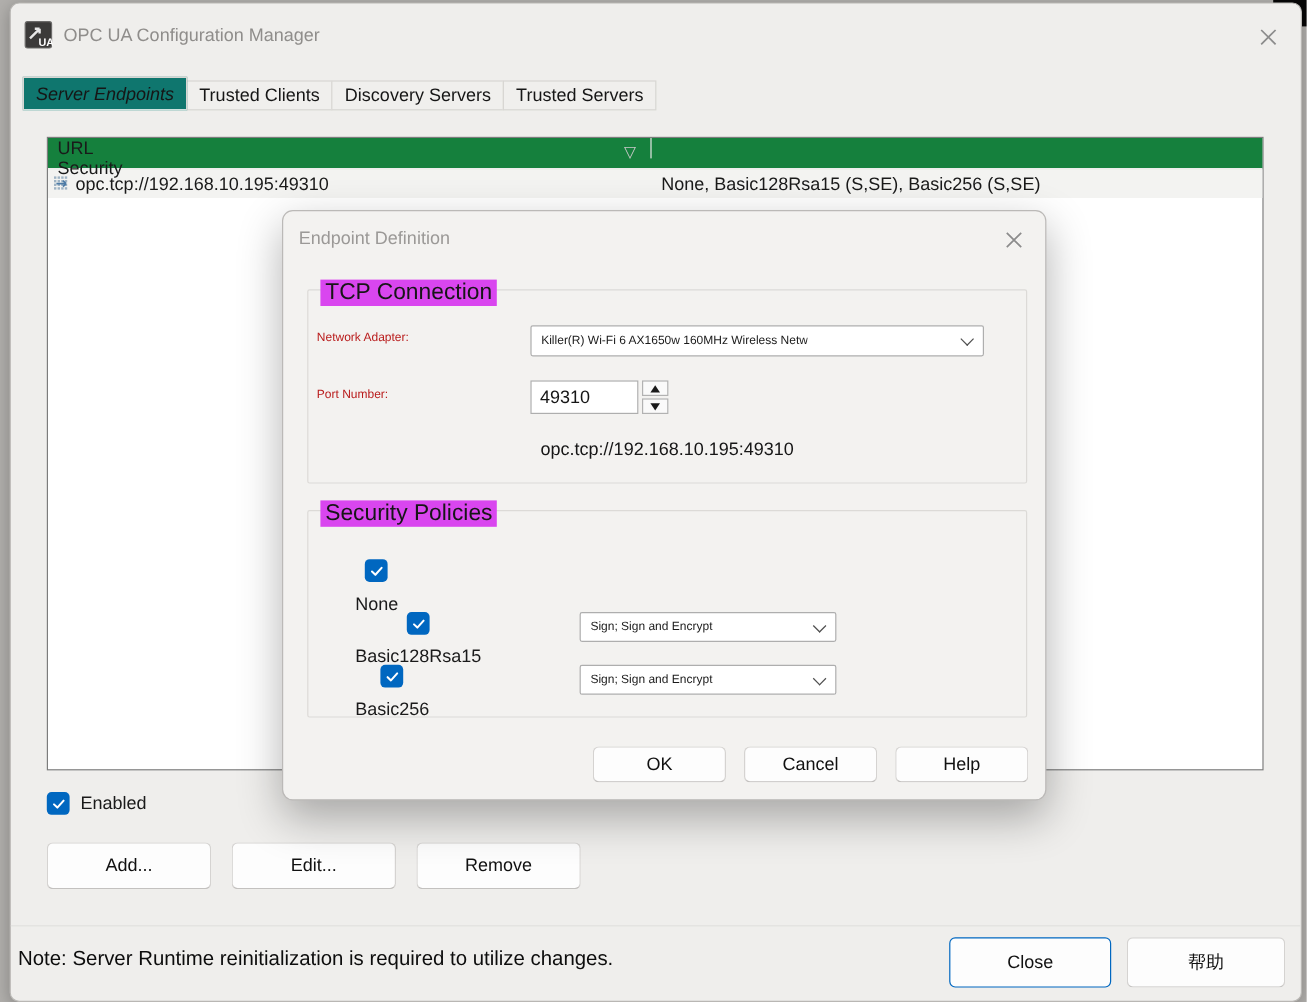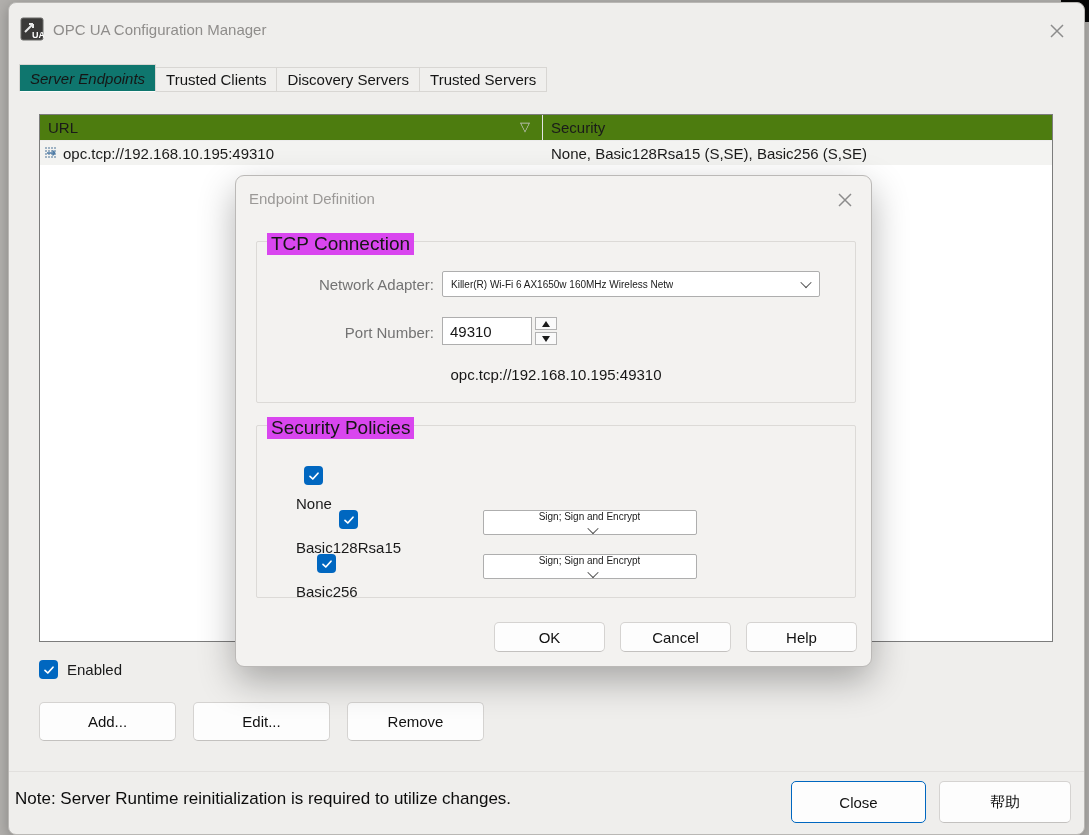--- a/index.html
+++ b/index.html
@@ -22,21 +22,21 @@
 
   
   .tabbar { position:absolute; left:10px; top:61px; display:flex; align-items:flex-end; }
   .tab { height:25px; padding:0 10px; display:flex; align-items:center; font-size:15px;
     background:#f0efed; border:1px solid #d8d6d3; margin-left:-1px; color:#161616; }
   .tab.active { height:28px; background:#0f766e; border-bottom:1px solid #fcfcfb; z-index:2; margin-left:0;font-style:italic; }
 
   
   .listview { position:absolute; left:30px; top:111px; width:1014px; height:528px;
     background:#ffffff; border:1px solid #7c7c7c; }
-  .list-header { display:flex; height:26px; background:#4d7c0f; border-bottom:1px solid #ececec; }
+  .list-header { display:flex; height:26px; background:#15803d; border-bottom:1px solid #ececec;flex-direction:column; }
   .hcol-url { width:503px; display:flex; align-items:center; padding-left:8px; font-size:15px;
     border-right:1px solid #e4e4e4; position:relative; }
   .sort-indicator { position:absolute; right:12px; top:4px; color:#c9c9c9; font-size:13px; line-height:16px; }
   .hcol-security { flex:1; display:flex; align-items:center; padding-left:8px; font-size:15px; }
   .list-row { display:flex; height:24px; background:#f3f3f1; align-items:center; font-size:15px; }
   .rcell-url { width:503px; display:flex; align-items:center; padding-left:4px; gap:5px; }
   .rcell-security { flex:1; padding-left:8px; }
 
   
   .checkbox { width:19px; height:19px; border-radius:4px; background:#0067c0;
@@ -63,21 +63,21 @@
     box-shadow:0 14px 36px rgba(0,0,0,.30); z-index:10; }
   .dialog-title { position:absolute; left:13px; top:14px; font-size:15px; color:#9b9997; }
   .dialog-close { position:absolute; right:15px; top:13px; width:22px; height:22px;
     display:flex; align-items:center; justify-content:center; }
 
   .groupbox { position:absolute; border:1px solid #dcdad7; border-radius:2px; }
   .gb-label { position:absolute; top:-9px; left:10px; background:#d946ef; padding:0 4px; font-size:19px; color:#161616; }
   .gb-tcp { left:20px; top:65px;  width:600px; height:162px; }
   .gb-sec { left:20px; top:249px; width:600px; height:173px; }
 
-  .form-label { position:absolute; width:170px; text-align:right; font-size:15px; color:#737373; }
+  .form-label { position:absolute; width:170px; text-align:left; font-size:10px; color:#b91c1c; }
   .lbl-adapter { left:28px; top:100px; }
   .lbl-port    { left:28px; top:148px; }
 
   .combo { background:#fff; border:1px solid #aeaeae; border-radius:2px;
     display:flex; align-items:center; justify-content:space-between;
     padding:0 9px 0 8px; font-size:10px; white-space:nowrap; overflow:hidden; }
   .combo-adapter { position:absolute; left:206px; top:95px; width:378px; height:26px; }
   .combo .combo-text { overflow:hidden; text-overflow:clip; }
   .chevron { width:8px; height:8px; border-right:1.6px solid #4f4f4f; border-bottom:1.6px solid #4f4f4f;
     transform:rotate(45deg) translate(-1px,-1px); flex:none; margin-left:6px; }
@@ -88,21 +88,21 @@
   .spin-buttons { width:22px; margin-left:3px; display:flex; flex-direction:column; gap:2px; }
   .spin-btn { flex:1; border:1px solid #b2b2b2; background:#fafafa;
     display:flex; align-items:center; justify-content:center; }
   .tri-up   { width:0; height:0; border-left:4px solid transparent; border-right:4px solid transparent; border-bottom:6px solid #1a1a1a; }
   .tri-down { width:0; height:0; border-left:4px solid transparent; border-right:4px solid transparent; border-top:6px solid #1a1a1a; }
 
   .endpoint-url { position:absolute; left:0; width:600px; top:190px; text-align:center; font-size:15px; color:#161616; }
 
   .policy-row { position:absolute; left:39px; display:flex; align-items:center; gap:10px; font-size:15px;flex-direction:column; }
   .pr-0 { top:40px; }  .pr-1 { top:84px; }  .pr-2 { top:128px; }
-  .policy-combo { position:absolute; left:226px; width:214px; height:25px;flex-direction:column; }
+  .policy-combo { position:absolute; left:226px; width:214px; height:25px; }
   .pc-1 { top:84px; }  .pc-2 { top:128px; }
 
   .dlg-btn { position:absolute; width:111px; height:30px; }
   .btn-ok     { left:258px; top:446px; }
   .btn-cancel { left:384px; top:446px; }
   .btn-help   { left:510px; top:446px; }
 </style>
 </head>
 <body>
 

